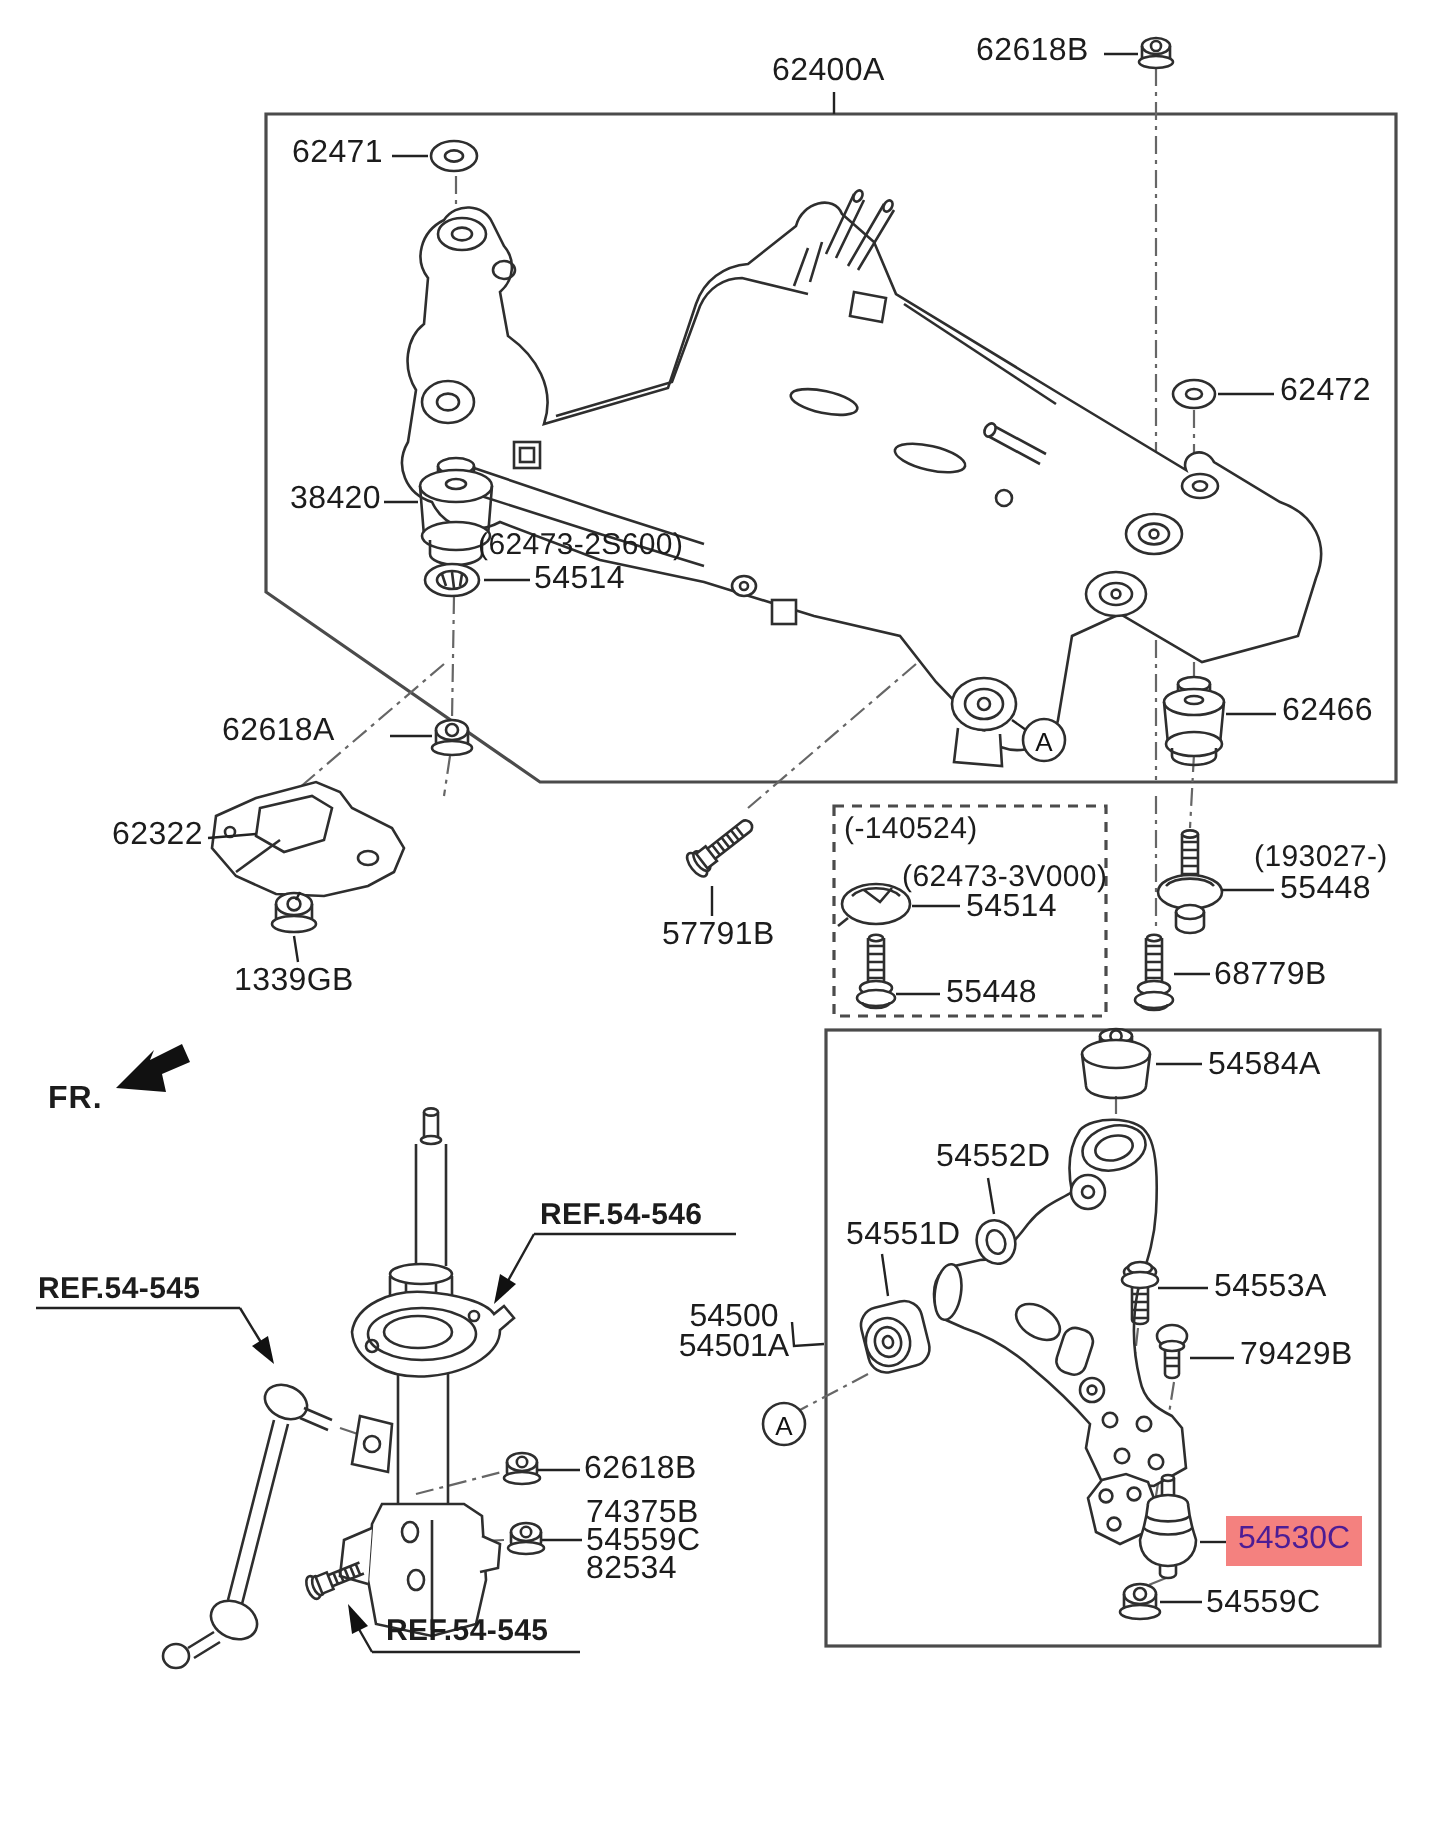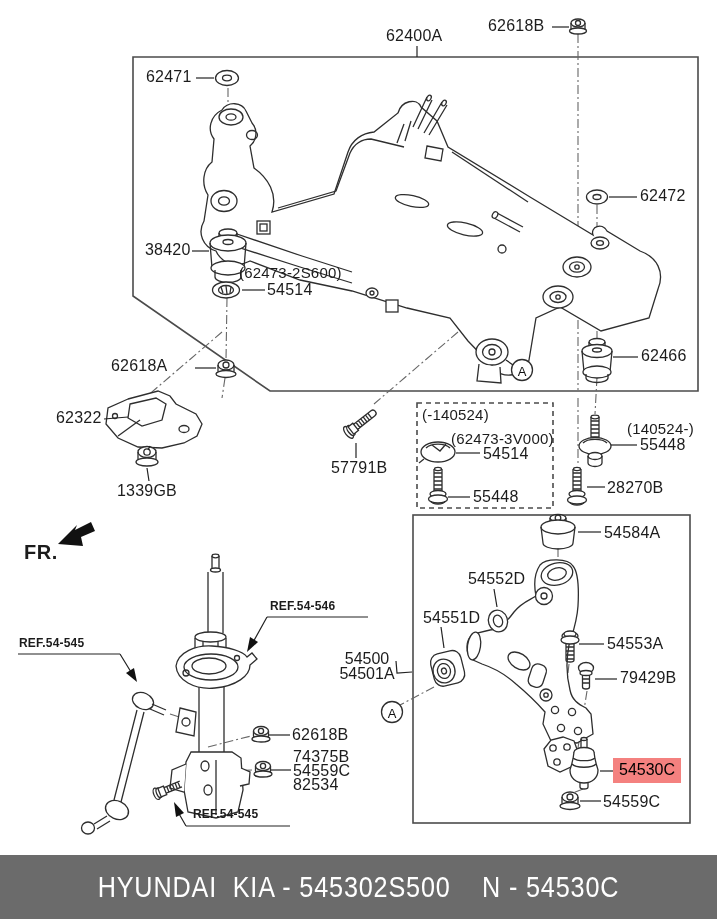--- a/index.html
+++ b/index.html
@@ -1,25 +1,25 @@
 <!DOCTYPE html>
 <html><head>
 <meta charset="utf-8">
 <style>
   html,body{margin:0;padding:0;background:#fff;}
   #stage{position:relative;width:717px;height:919px;background:#fff;overflow:hidden;
          font-family:"Liberation Sans","DejaVu Sans",sans-serif;}
   #art{position:absolute;left:0;top:0;}
   .pl{position:absolute;font-size:16px;color:#1c1c1c;white-space:nowrap;letter-spacing:.2px;}
   .pl.sm{font-size:15px;}
-  .pl.ref{font-size:12px;font-weight:bold;letter-spacing:.2px;}
-  .pl.fr{font-size:20px;font-weight:bold;letter-spacing:.5px;}
+  .pl.ref{font-size:15px;font-weight:bold;letter-spacing:.2px;}
+  .pl.fr{font-size:16px;font-weight:bold;letter-spacing:.5px;}
   .stack{position:absolute;width:62px;text-align:center;font-size:16px;color:#1c1c1c;line-height:15px;}
   .stack span{display:block;}
-  .hl{position:absolute;background:#f4817f;color:#000000;font-size:16px;
+  .hl{position:absolute;background:#f4817f;color:#4c1d95;font-size:16px;
       padding:3px 6px 4px 6px;white-space:nowrap;}
   #footer{position:absolute;left:0;top:855px;width:717px;height:64px;background:#6b6b6b;
           display:flex;align-items:center;justify-content:center;}
   #footer span{color:#ffffff;font-size:30px;letter-spacing:1px;white-space:pre;
                transform:scaleX(.84);transform-origin:center;}
   svg .ln{stroke:#2e2e2e;stroke-width:1.3;fill:none;}
   svg .fw{stroke:#2e2e2e;stroke-width:1.3;fill:#ffffff;}
   svg .bx{stroke:#4b4b4b;stroke-width:1.6;fill:none;}
   svg .dd{stroke:#666;stroke-width:1.1;fill:none;stroke-dasharray:9 3 2 3;}
   svg .ld{stroke:#222;stroke-width:1.2;fill:none;}
@@ -415,23 +415,23 @@
   <div class="pl" style="left:267px;top:281px">54514</div>
   <div class="pl" style="left:111px;top:357px">62618A</div>
   <div class="pl" style="left:641px;top:347px">62466</div>
   <div class="pl" style="left:56px;top:409px">62322</div>
   <div class="pl" style="left:117px;top:482px">1339GB</div>
   <div class="pl" style="left:331px;top:459px">57791B</div>
   <div class="pl sm" style="left:422px;top:406px">(-140524)</div>
   <div class="pl sm" style="left:451px;top:430px">(62473-3V000)</div>
   <div class="pl" style="left:483px;top:445px">54514</div>
   <div class="pl" style="left:473px;top:488px">55448</div>
-  <div class="pl sm" style="left:627px;top:420px">(140524-)</div>
+  <div class="pl sm" style="left:627px;top:420px">(193027-)</div>
   <div class="pl" style="left:640px;top:436px">55448</div>
-  <div class="pl" style="left:607px;top:479px">28270B</div>
+  <div class="pl" style="left:607px;top:479px">68779B</div>
   <div class="pl" style="left:604px;top:524px">54584A</div>
   <div class="pl" style="left:468px;top:570px">54552D</div>
   <div class="pl" style="left:423px;top:609px">54551D</div>
   <div class="pl" style="left:607px;top:635px">54553A</div>
   <div class="pl" style="left:620px;top:669px">79429B</div>
 
   <div class="stack" style="left:336px;top:651px">
     <span>54500</span>
     <span>54501A</span>
   </div>
@@ -442,17 +442,14 @@
   <div class="pl" style="left:292px;top:726px">62618B</div>
   <div class="pl" style="left:293px;top:748px">74375B</div>
   <div class="pl" style="left:293px;top:762px">54559C</div>
   <div class="pl" style="left:293px;top:776px">82534</div>
 
   <div class="pl fr" style="left:24px;top:541px">FR.</div>
   <div class="pl ref" style="left:270px;top:599px">REF.54-546</div>
   <div class="pl ref" style="left:19px;top:636px">REF.54-545</div>
   <div class="pl ref" style="left:193px;top:807px">REF.54-545</div>
 
-  <div id="footer">
-    <span>HYUNDAI  KIA - 545302S500    N - 54530C</span>
-  </div>
 
 </div>
 
 </body></html>

